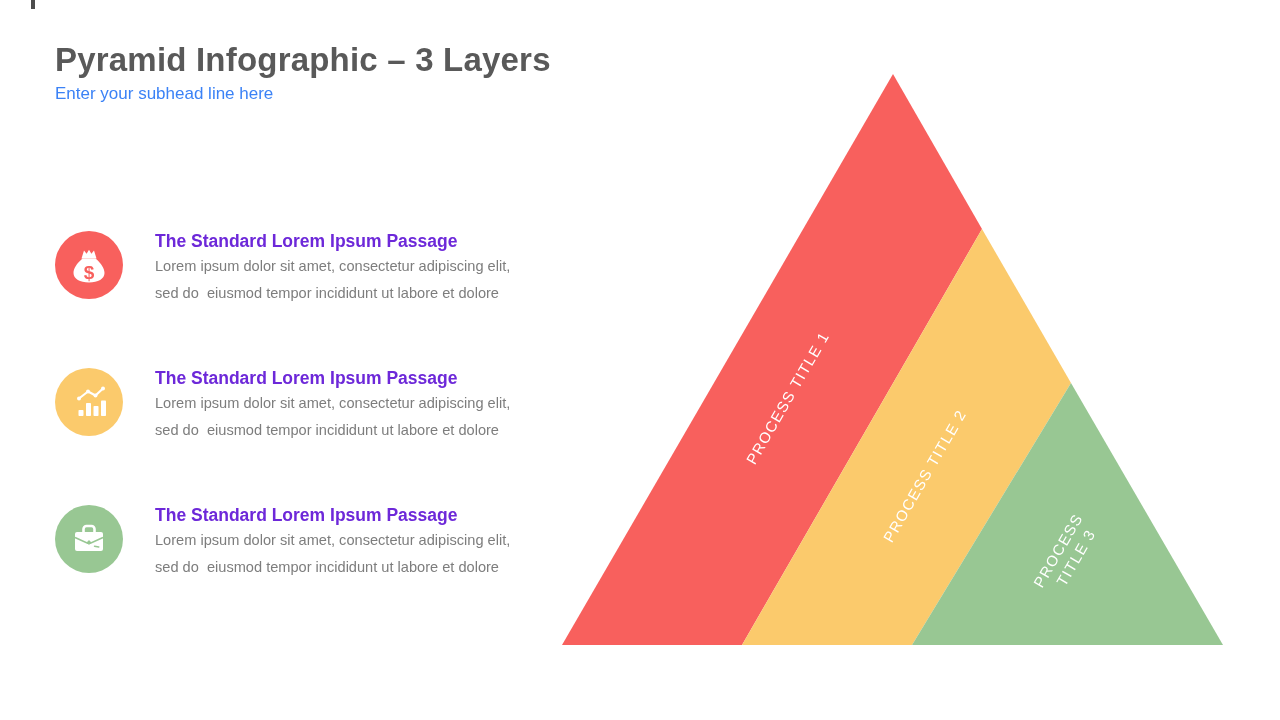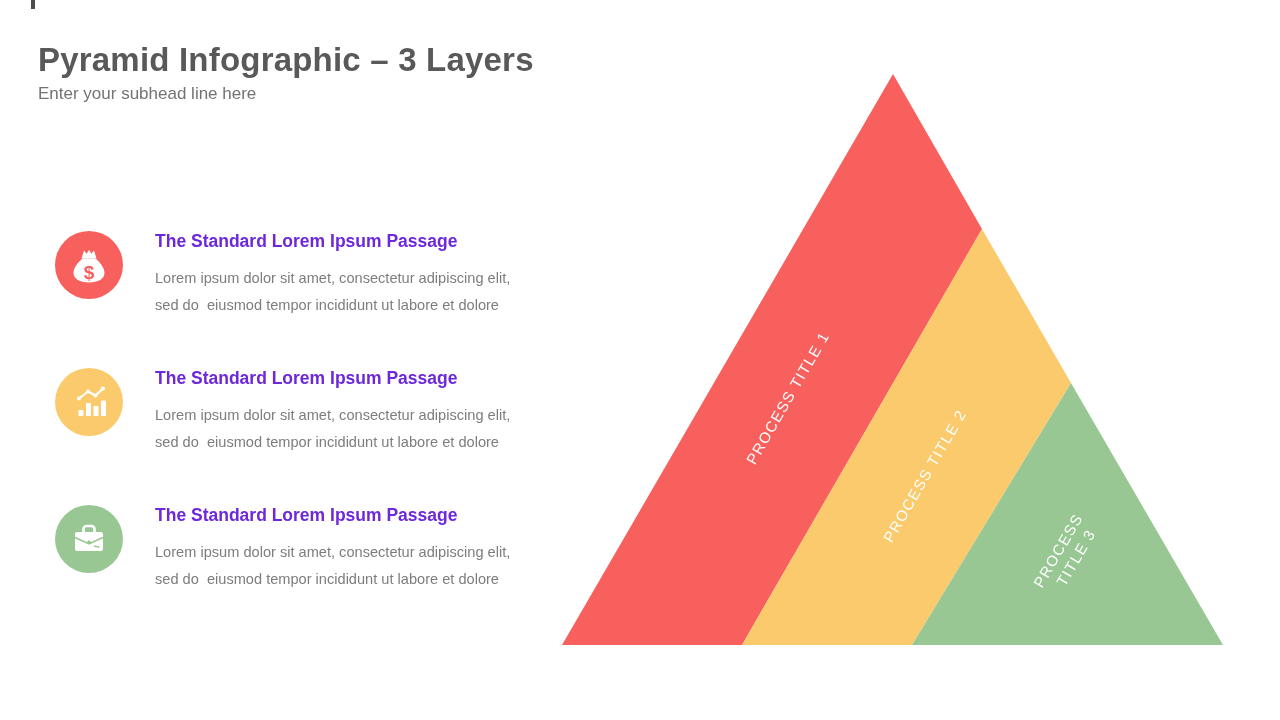--- a/index.html
+++ b/index.html
@@ -10,43 +10,43 @@
     position: relative;
     overflow: hidden;
   }
 
   
   .edge-artifact {
     position: absolute; left: 31px; top: 0;
     width: 4px; height: 9px; background: #4d4d4d;
   }
 
-  .header { position: absolute; left: 38px; top: 41px; }
+  .header { position: absolute; left: 55px; top: 41px; }
   .slide-title {
     margin: 0;
     font-size: 33px; font-weight: bold;
     color: #595959; letter-spacing: 0.2px;
     line-height: 38px;
   }
   .slide-subhead {
     margin-top: 5px;
-    font-size: 17px; color: #737373;
+    font-size: 17px; color: #3b82f6;
   }
 
   .item { position: absolute; left: 55px; display: flex; gap: 32px; }
   .item-1 { top: 229px; }
   .item-2 { top: 366px; }
   .item-3 { top: 503px; }
   .item-icon { width: 68px; height: 68px; flex: none; margin-top: 2px; }
   .item-body { padding-top: 0; }
   .item-title {
     font-size: 17.5px; font-weight: bold;
     color: #6d28d9; line-height: 24px;
   }
-  .item-desc { margin-top: 12px; }
+  .item-desc { margin-top: 0; }
   .item-desc .line {
     font-size: 14.6px; color: #7d7d7d;
     line-height: 27px; white-space: pre;
   }
 
   .pyramid-svg { position: absolute; left: 0; top: 0; }
   .layer-label {
     fill: #ffffff;
     font-family: "Liberation Sans", sans-serif;
     font-size: 15px;

